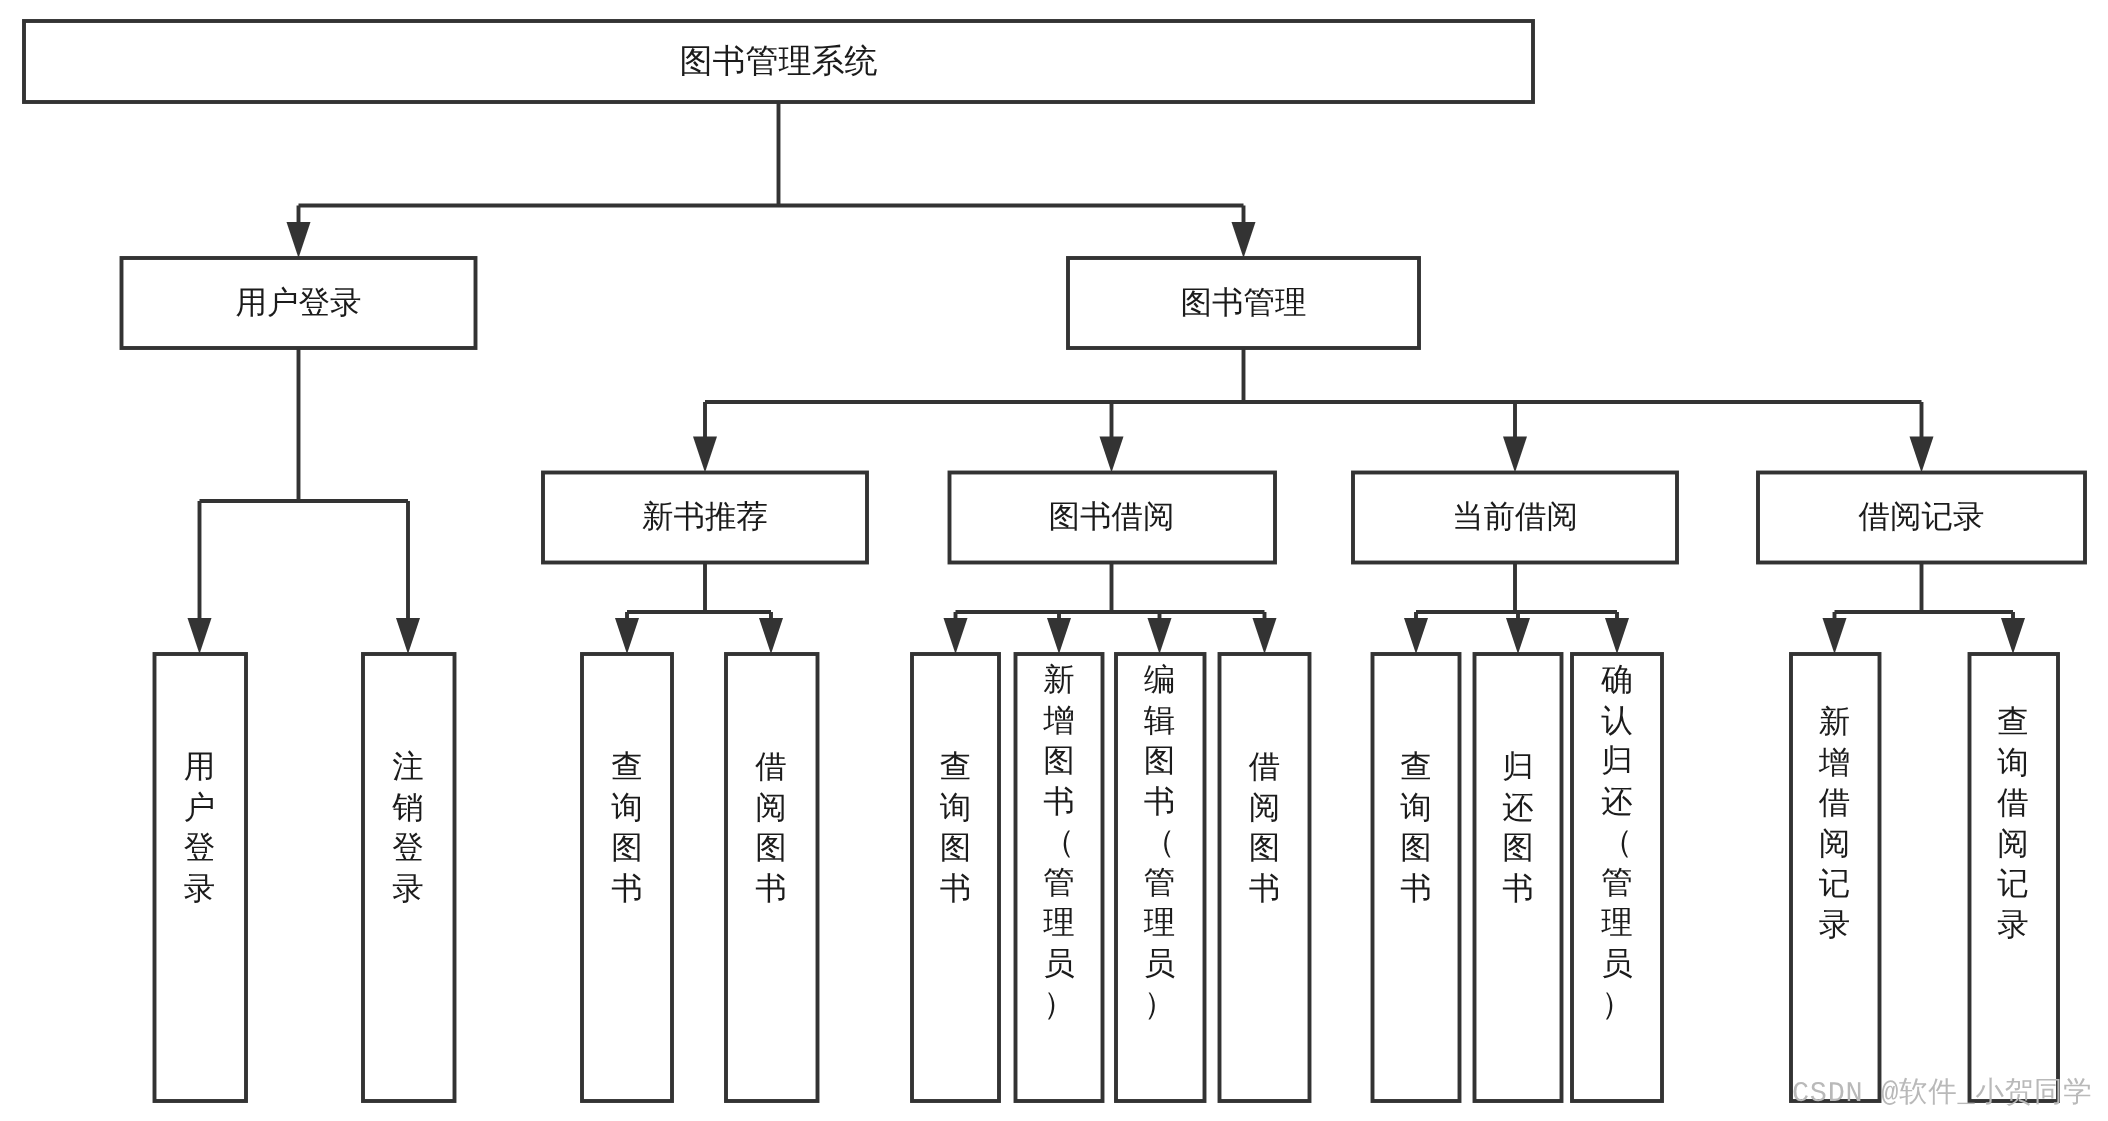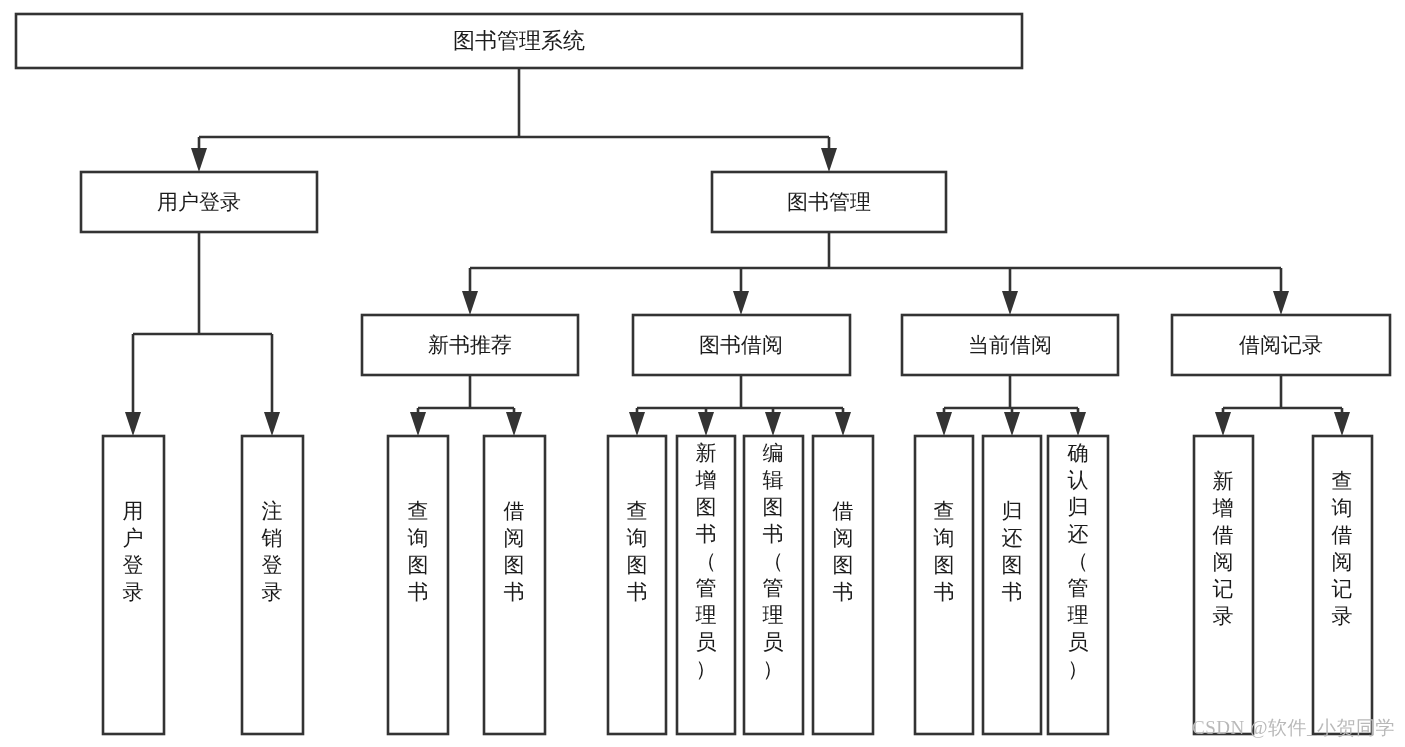--- a/index.html
+++ b/index.html
@@ -47,21 +47,21 @@
     stroke-linecap: butt;
   }
   .arrow-head {
     fill: #333333;
     stroke: none;
   }
   .watermark {
     position: absolute;
     right: 10px;
     bottom: 6px;
-    font-family: Liberation Serif, serif;
+    font-family: Liberation Mono, monospace;
     font-size: 19px;
     color: #b9b9b9;
     letter-spacing: 0.5px;
     white-space: nowrap;
     pointer-events: none;
   }
 </style>
 </head>
 <body>
 

